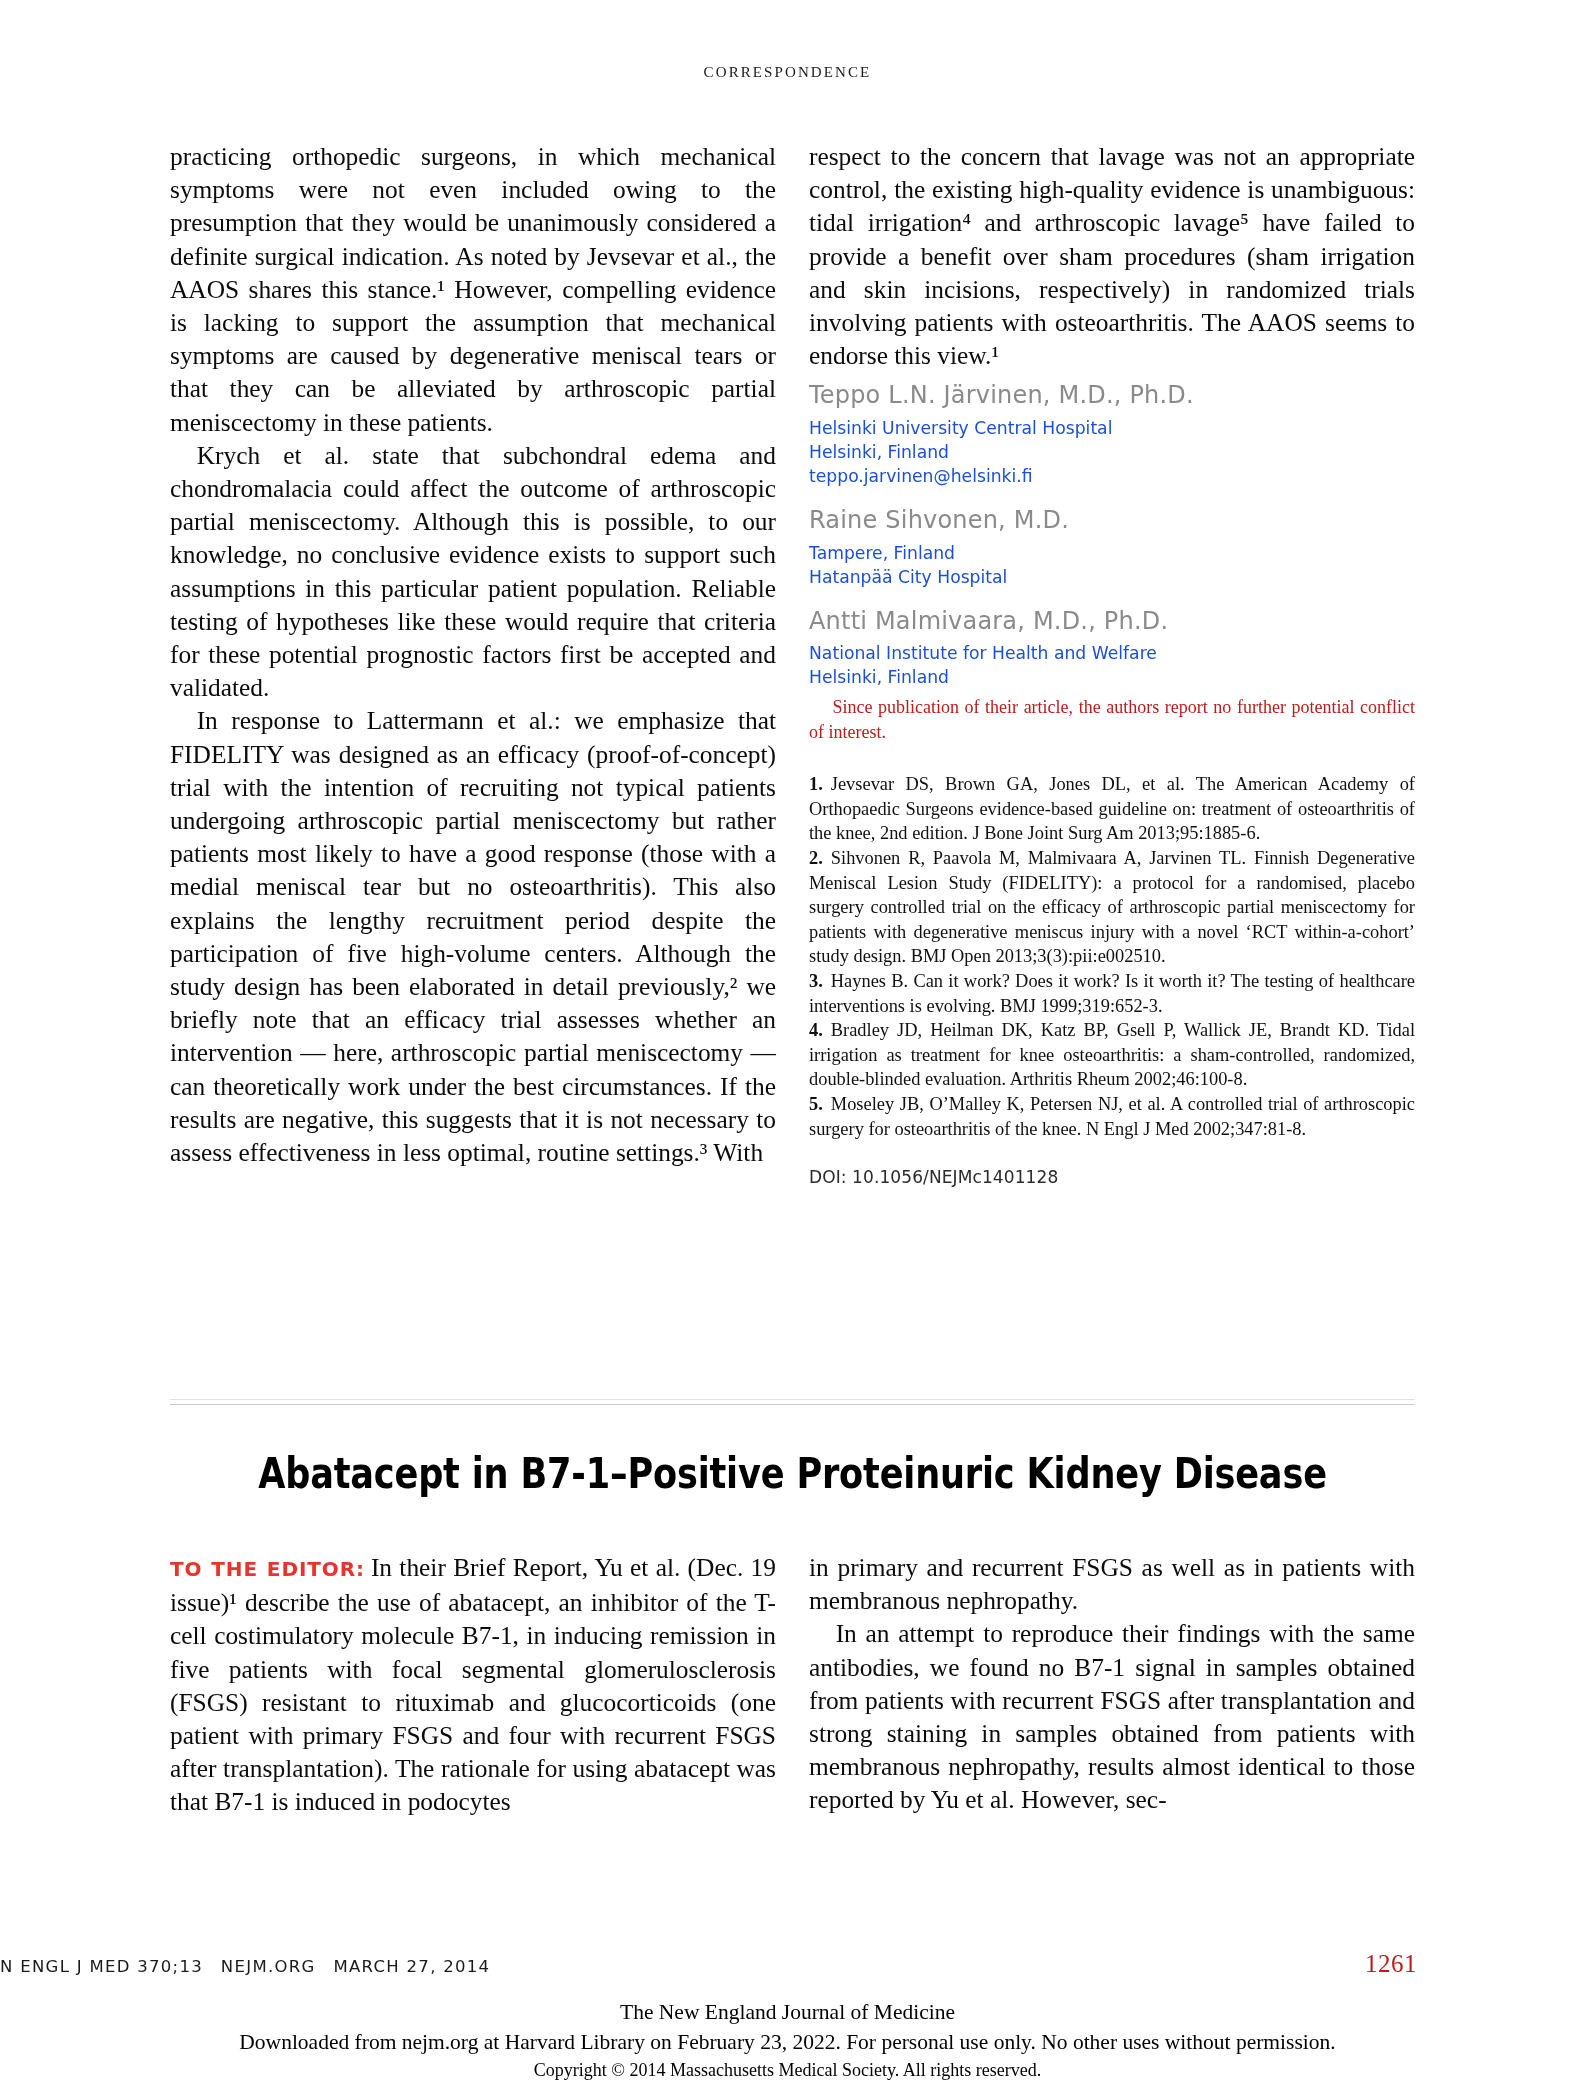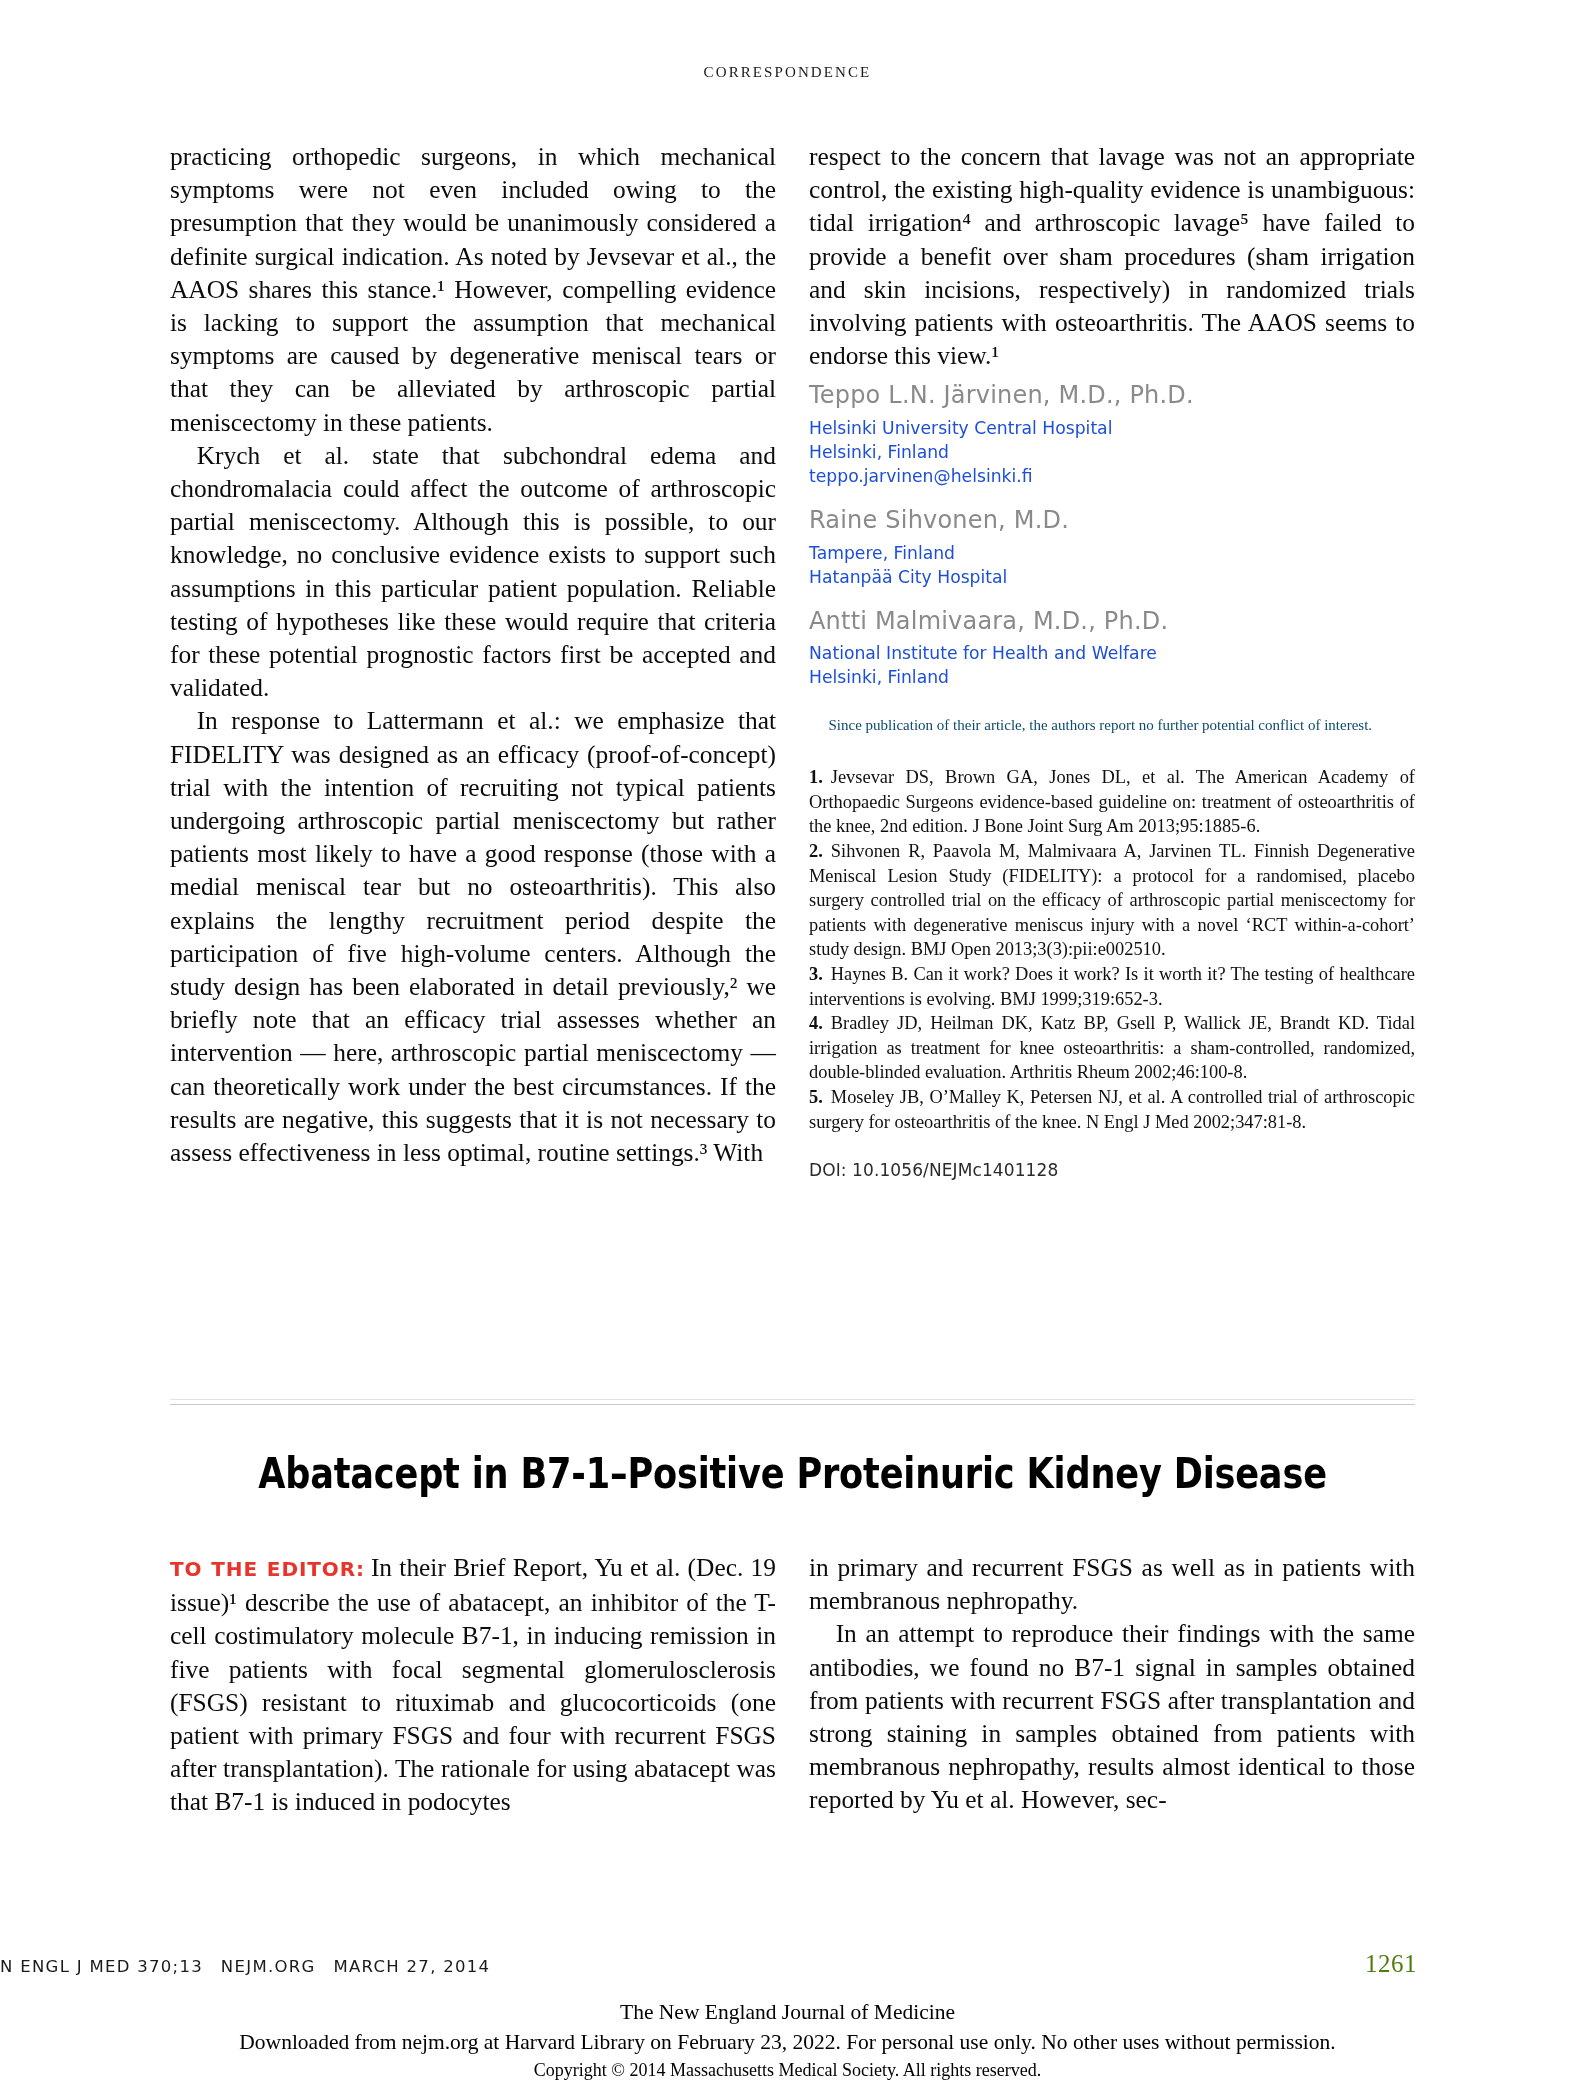--- a/index.html
+++ b/index.html
@@ -75,27 +75,27 @@
   .affil {
     font-family: "DejaVu Sans", "Liberation Sans", sans-serif;
     font-size: 17.2px;
     line-height: 24px;
     color: #1d4ed8;
   }
   .affil .email { display: block; }
 
   
   .disclosure {
-    margin-top: 24px;
-    font-family: "Liberation Serif", serif;
-    font-size: 15px;
+    margin-top: 6px;
+    font-family: "Liberation Serif", serif;
+    font-size: 18px;
     line-height: 25px;
     text-align: justify;
     text-indent: 1.3em;
-    color: #0c4a6e;
+    color: #b91c1c;
   }
 
   
   .reflist {
     margin-top: 27px;
     font-family: "Liberation Serif", serif;
     font-size: 18.4px;
     line-height: 24.6px;
     text-align: justify;
     color: #101010;
@@ -161,21 +161,21 @@
     font-size: 16.5px;
     letter-spacing: 1.3px;
     color: #1a1a1a;
   }
   .page-number {
     position: absolute;
     top: 1950px;
     right: 158px;
     font-family: "Liberation Serif", serif;
     font-size: 25px;
-    color: #4d7c0f;
+    color: #b91c1c;
     letter-spacing: 0.5px;
   }
   .stamp {
     position: absolute;
     left: 0;
     width: 1575px;
     text-align: center;
     font-family: "Liberation Serif", "DejaVu Serif", serif;
     color: #000000;
   }

